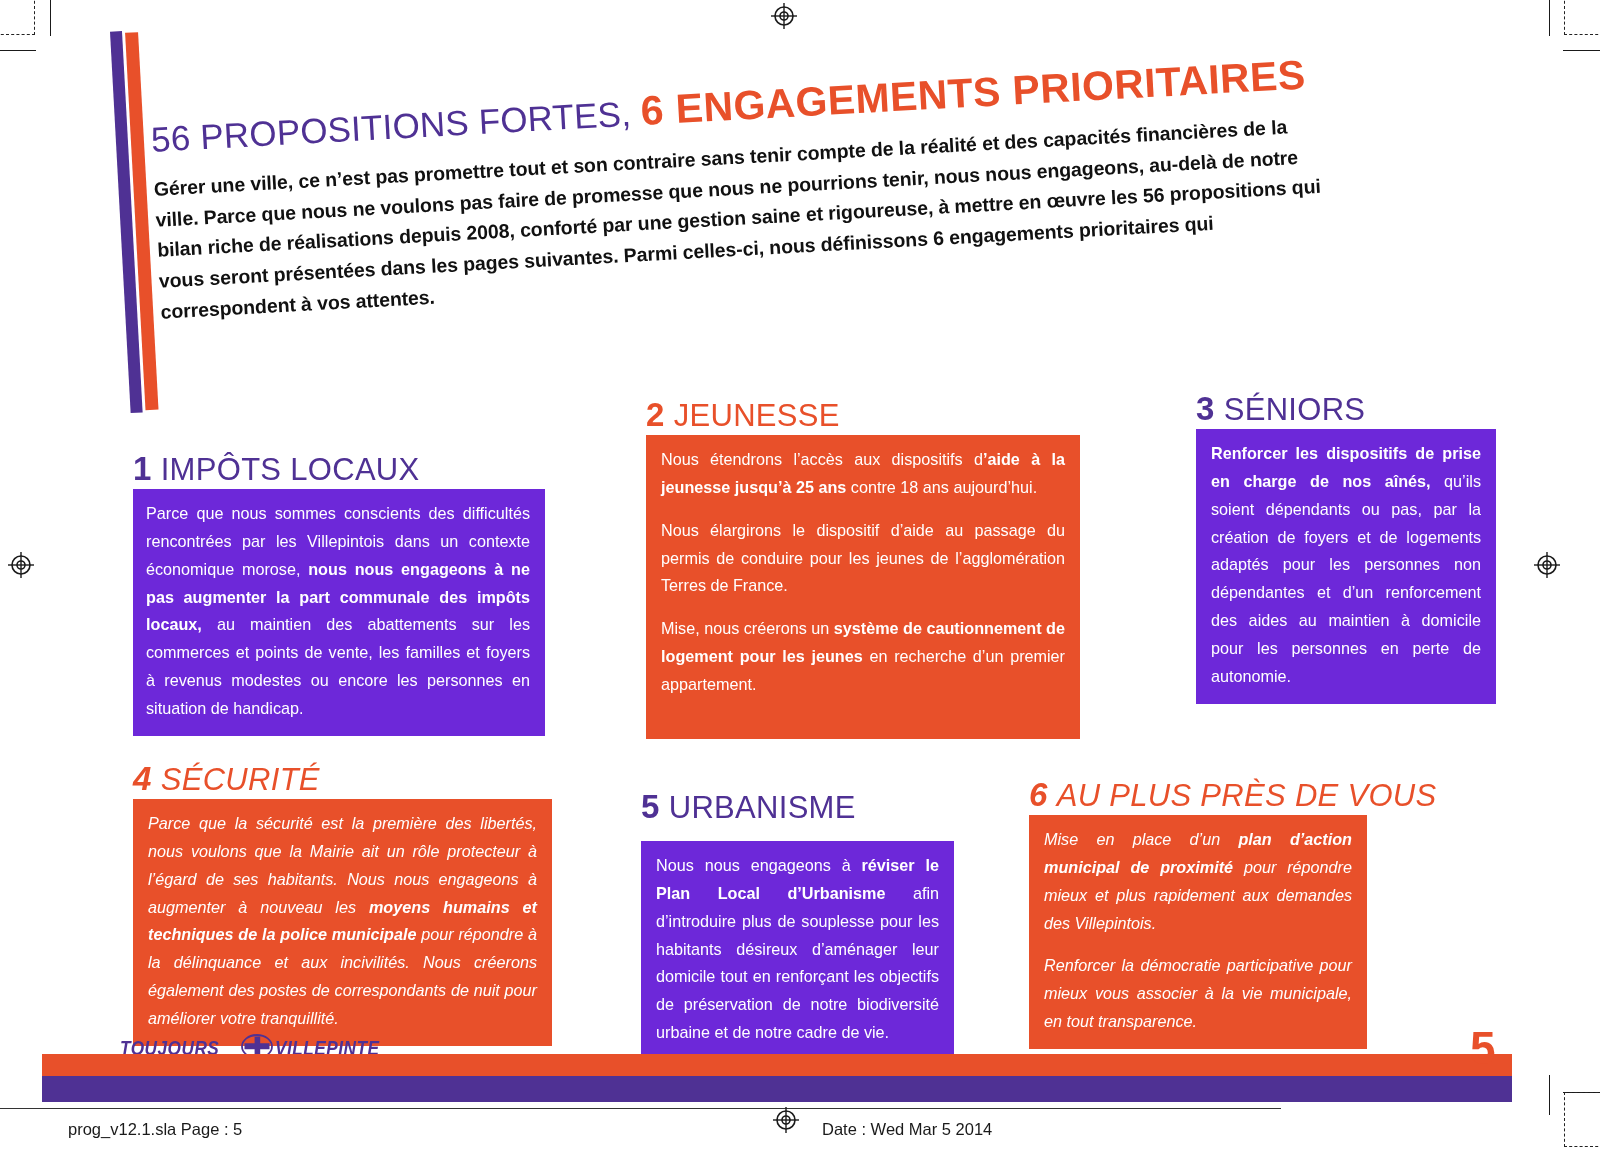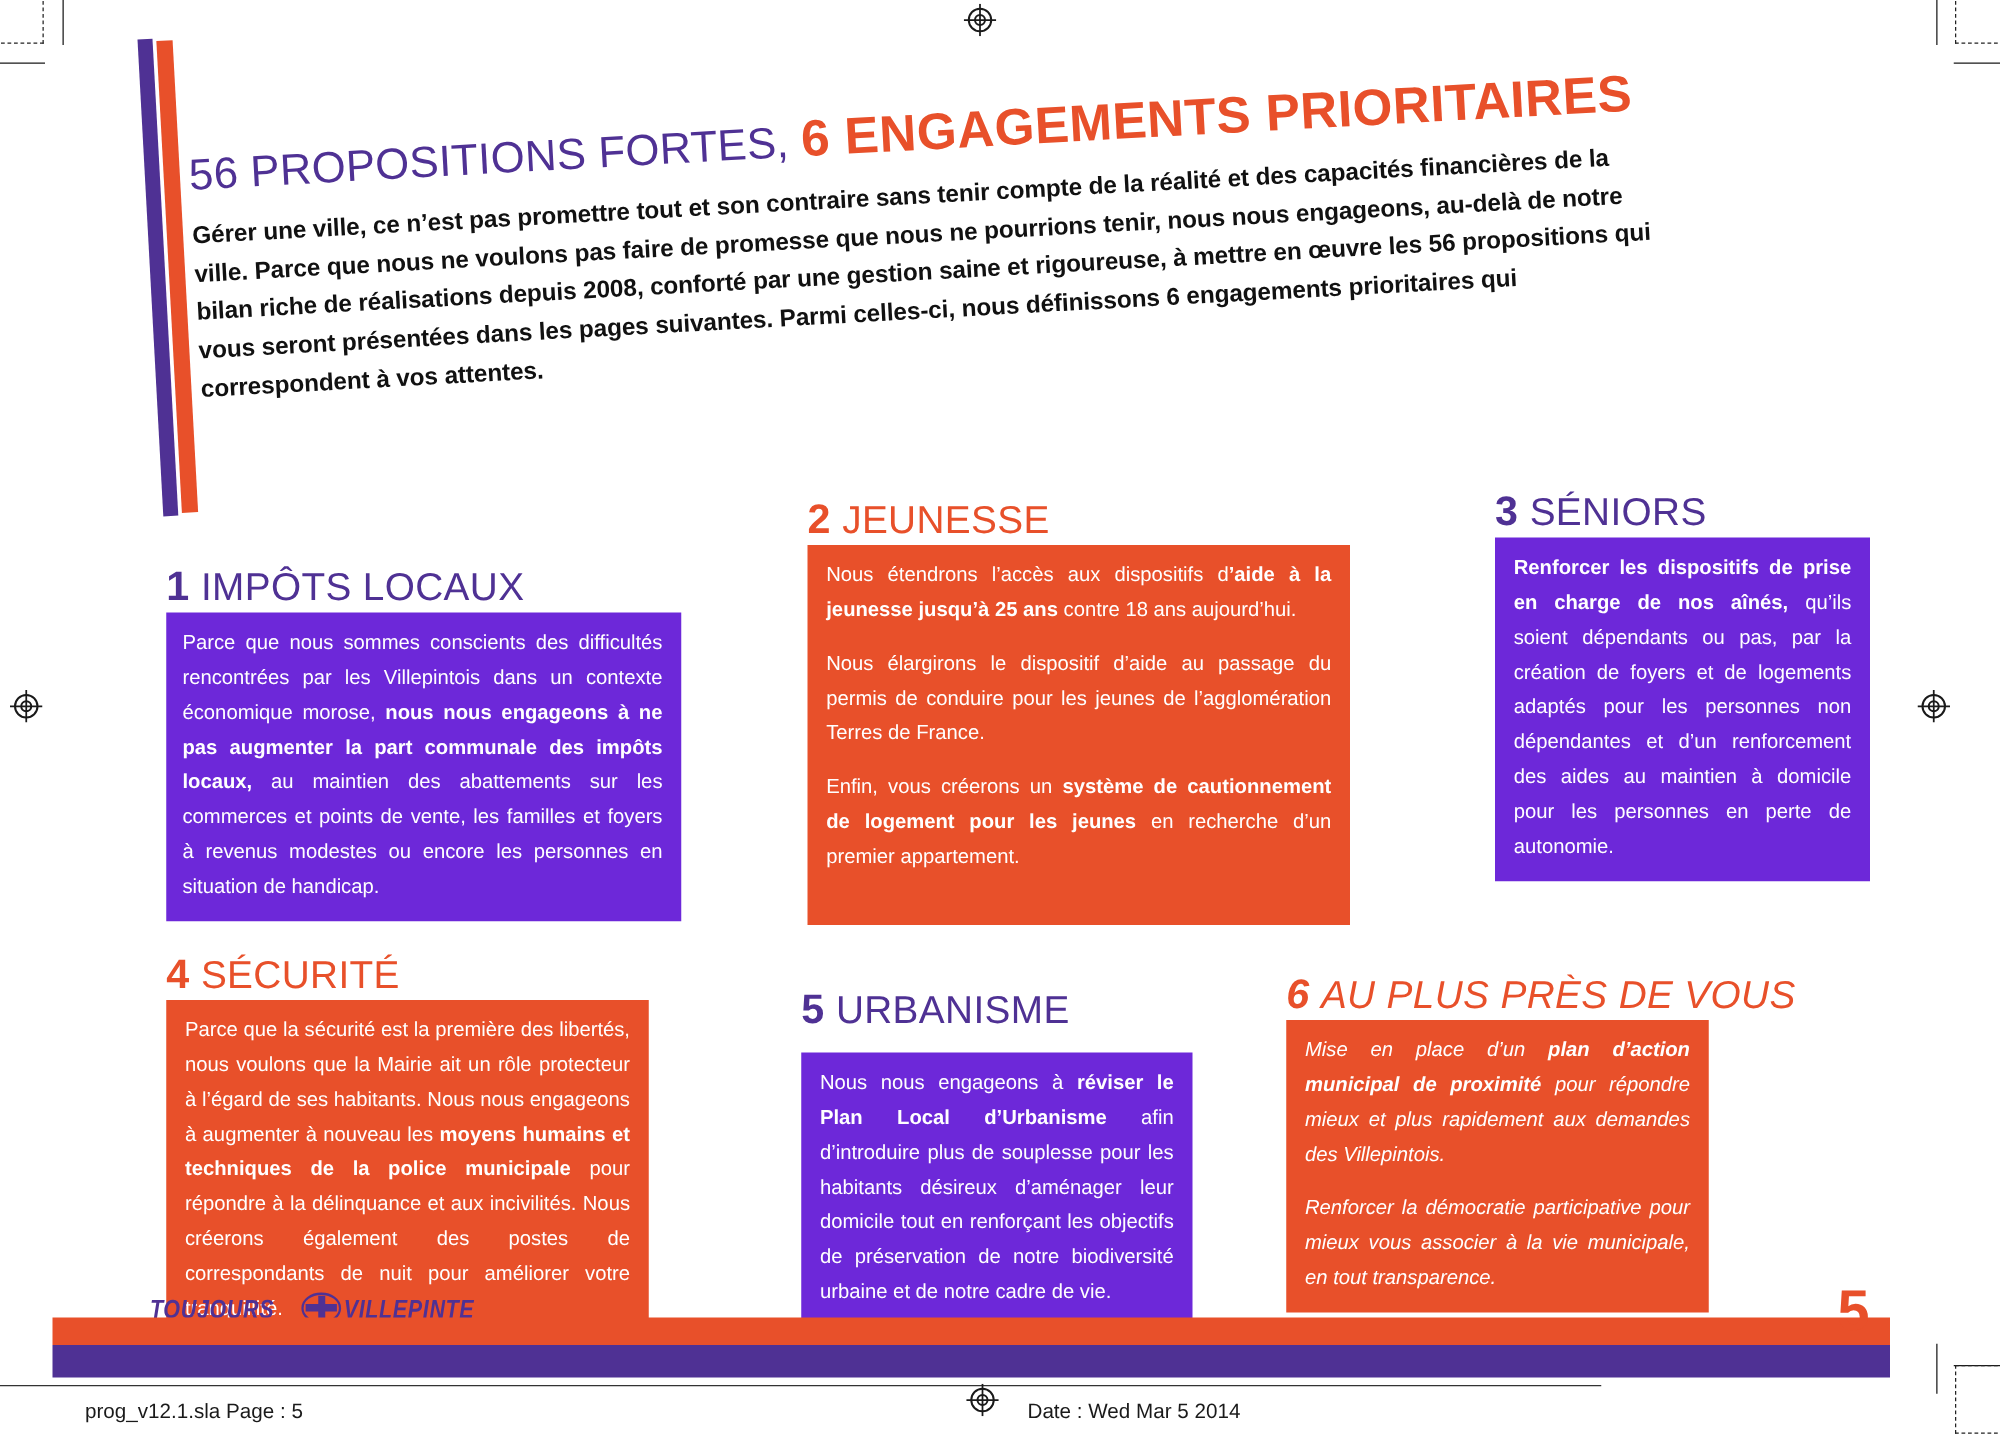--- a/index.html
+++ b/index.html
@@ -125,21 +125,21 @@
   
   #block1 { left: 133px; top: 452px; width: 412px; }
   #block1 .block-body { min-height: 234px; padding-left: 13px; }
 
   #block2 { left: 634px; top: 398px; width: 446px; padding-left: 12px; }
   #block2 .block-body { min-height: 304px; }
 
   #block3 { left: 1150px; top: 392px; width: 300px; margin-left: 46px; }
   #block3 .block-body { min-height: 212px; }
 
-  #block4 { left: 133px; top: 762px; width: 386px; }
+  #block4 { left: 133px; top: 762px; width: 419px; font-style: italic; }
   #block4 .block-body { min-height: 202px; }
 
   #block5 { left: 641px; top: 790px; width: 313px; }
   #block5 .block-body { min-height: 200px; margin-top: 14px; }
 
   #block6 { left: 1029px; top: 778px; width: 338px; font-style: italic; }
   #block6 .block-body { min-height: 148px; }
 
   
   .footer-logo {
@@ -277,21 +277,21 @@
 </div>
 
 <div class="block" id="block2">
   <div class="block-head head-orange">
     <span class="num">2</span>
     <span class="ttl">JEUNESSE</span>
   </div>
   <div class="block-body body-orange">
       <p><span>Nous étendrons l’accès aux dispositifs d</span><b>’aide à la jeunesse jusqu’à 25 ans</b><span> contre 18 ans aujourd’hui.</span></p>
       <p><span>Nous élargirons le dispositif d’aide au passage du permis de conduire pour les jeunes de l’agglomération Terres de France.</span></p>
-      <p><span>Enfin, vous créerons un </span><b>système de cautionnement de logement pour les jeunes</b><span> en recherche d’un premier appartement.</span></p>
+      <p><span>Mise, nous créerons un </span><b>système de cautionnement de logement pour les jeunes</b><span> en recherche d’un premier appartement.</span></p>
     </div>
 </div>
 
 <div class="block" id="block3">
   <div class="block-head head-purple">
     <span class="num">3</span>
     <span class="ttl">SÉNIORS</span>
   </div>
   <div class="block-body body-purple">
       <p><b>Renforcer les dispositifs de prise en charge de nos aînés,</b><span> qu’ils soient dépendants ou pas, par la création de foyers et de logements adaptés pour les personnes non dépendantes et d’un renforcement des aides au maintien à domicile pour les personnes en perte de autonomie.</span></p>

